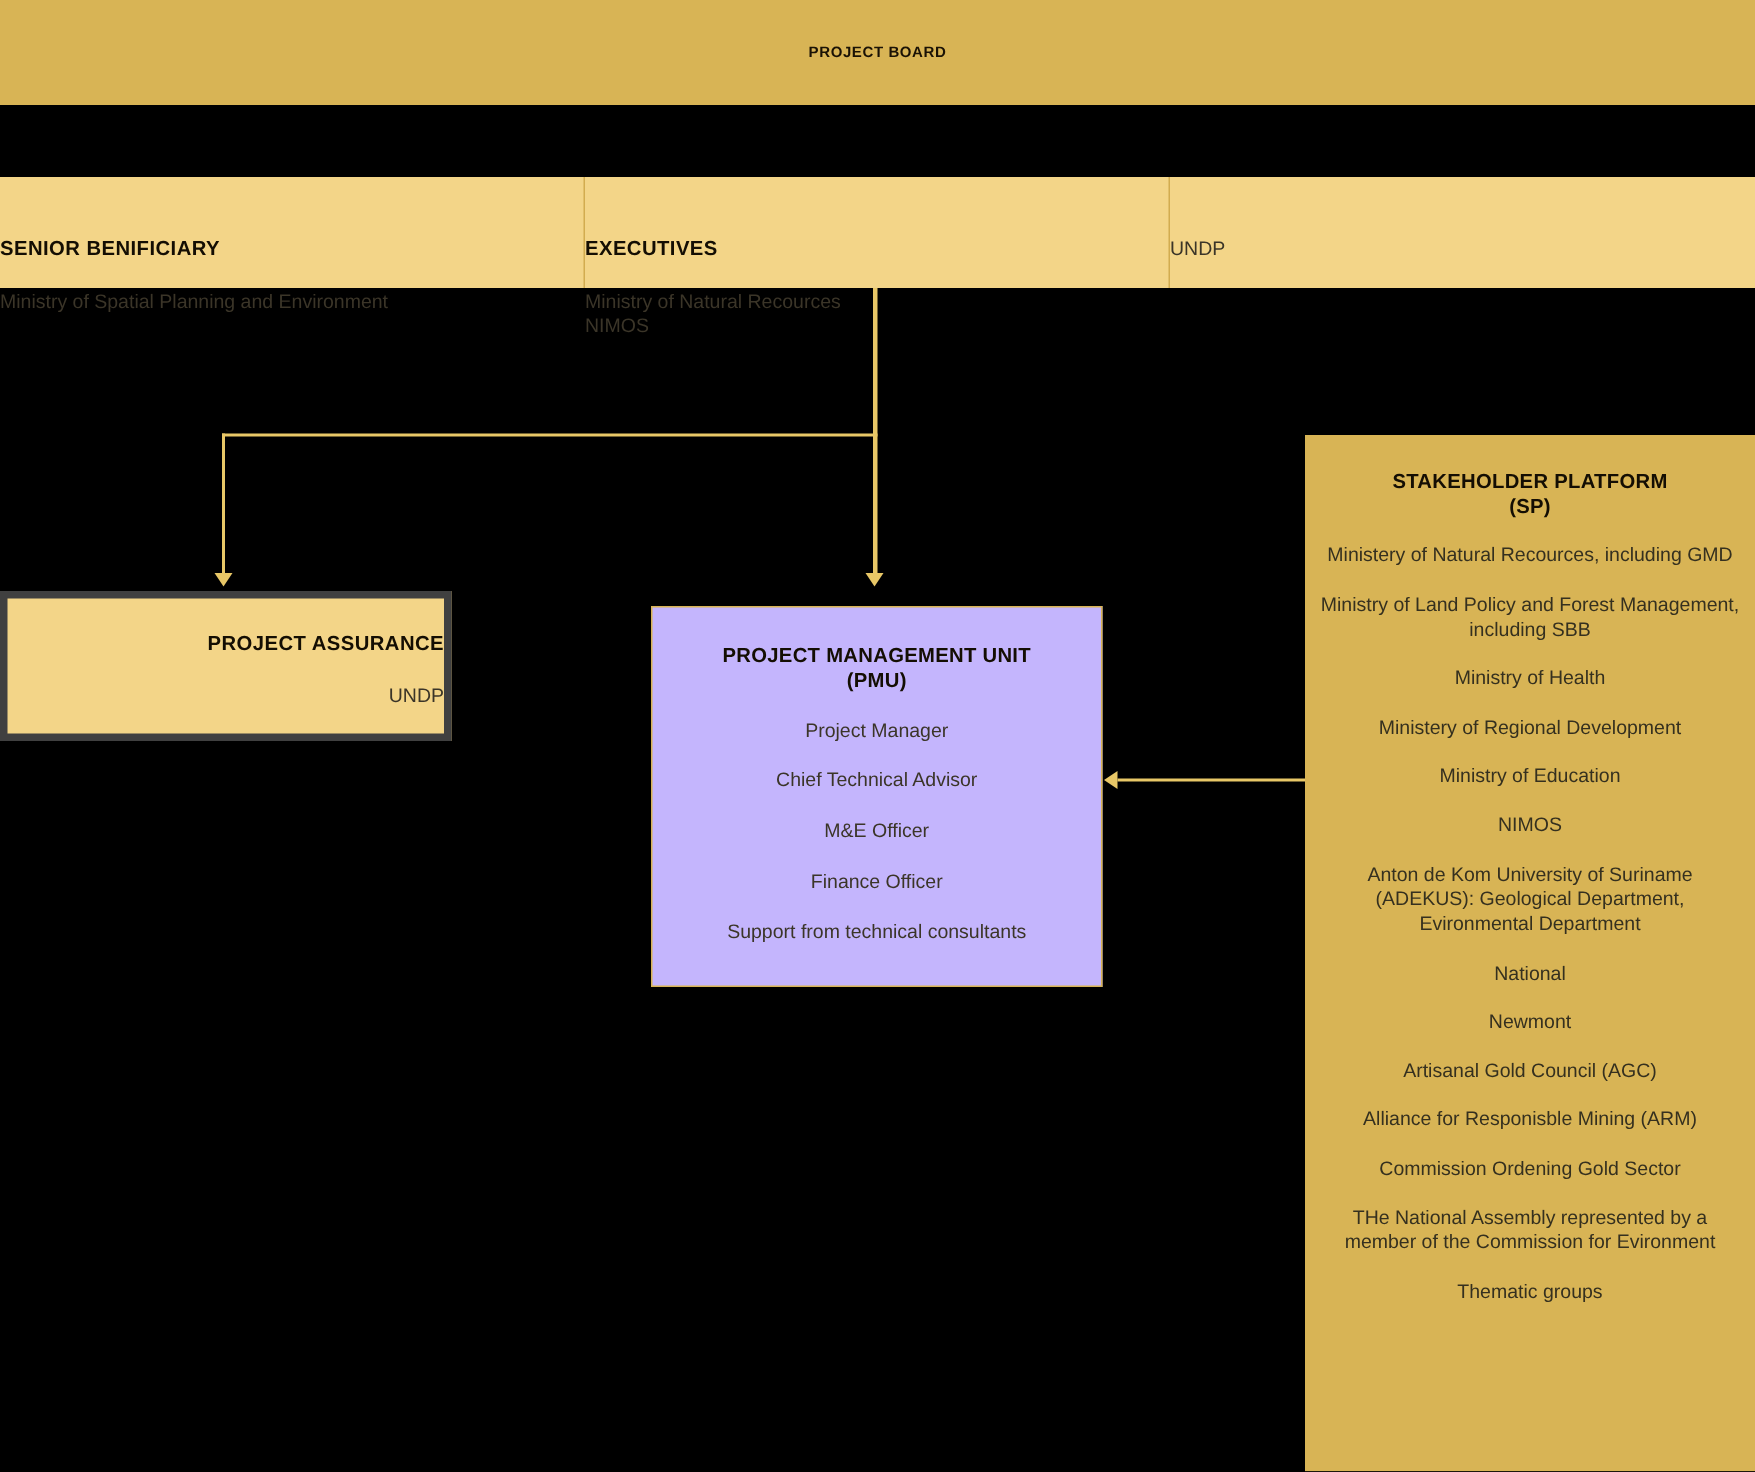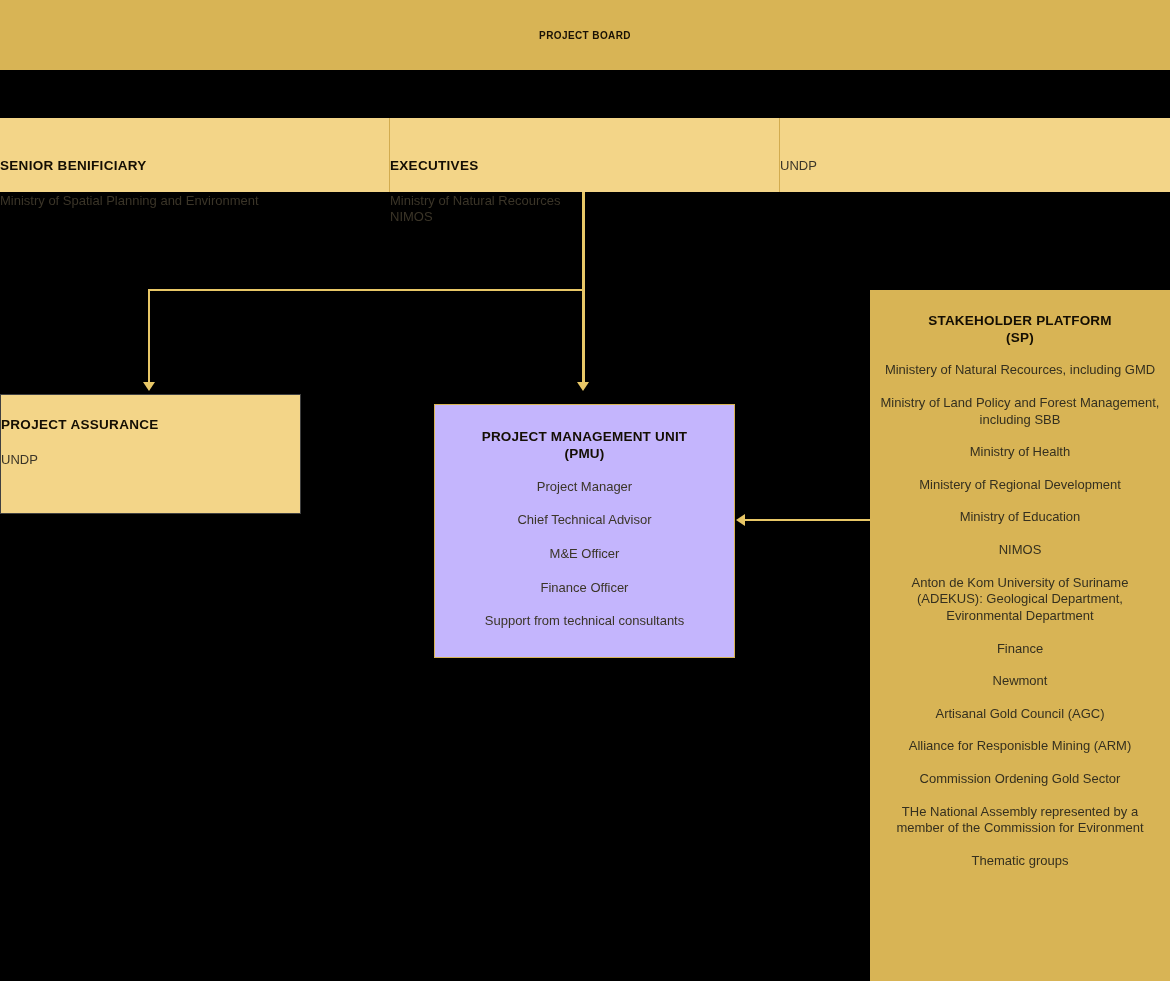--- a/index.html
+++ b/index.html
@@ -89,25 +89,25 @@
     border-bottom: 6px solid transparent;
     border-right: 9px solid #E8C767;
   }
 
   
   .assurance-box {
     position: absolute;
     left: 0;
     top: 394px;
     width: 301px;
-    height: 120px;
+    height: 100px;
     background: #F3D588;
-    border: 1px solid #404040;
-    box-sizing: border-box;
-    text-align: left;
+    border: 5px solid #404040;
+    box-sizing: border-box;
+    text-align: right;
     padding-top: 22px;
   }
   .assurance-title {
     font-size: 13.5px;
     font-weight: bold;
     color: #140e03;
     letter-spacing: 0.3px;
     margin-bottom: 20px;
   }
   .assurance-sub {
@@ -228,21 +228,21 @@
   <div class="sp-panel">
     <div class="sp-title">STAKEHOLDER PLATFORM
 (SP)</div>
     <div class="sp-item">Ministery of Natural Recources, including GMD</div>
     <div class="sp-item">Ministry of Land Policy and Forest Management, including SBB</div>
     <div class="sp-item">Ministry of Health</div>
     <div class="sp-item">Ministery of Regional Development</div>
     <div class="sp-item">Ministry of Education</div>
     <div class="sp-item">NIMOS</div>
     <div class="sp-item">Anton de Kom University of Suriname (ADEKUS): Geological Department, Evironmental Department</div>
-    <div class="sp-item">Finance</div>
+    <div class="sp-item">National</div>
     <div class="sp-item">Newmont</div>
     <div class="sp-item">Artisanal Gold Council (AGC)</div>
     <div class="sp-item">Alliance for Responisble Mining (ARM)</div>
     <div class="sp-item">Commission Ordening Gold Sector</div>
     <div class="sp-item">THe National Assembly represented by a member of the Commission for Evironment</div>
     <div class="sp-item">Thematic groups</div>
   </div>
 
 </div>
 

